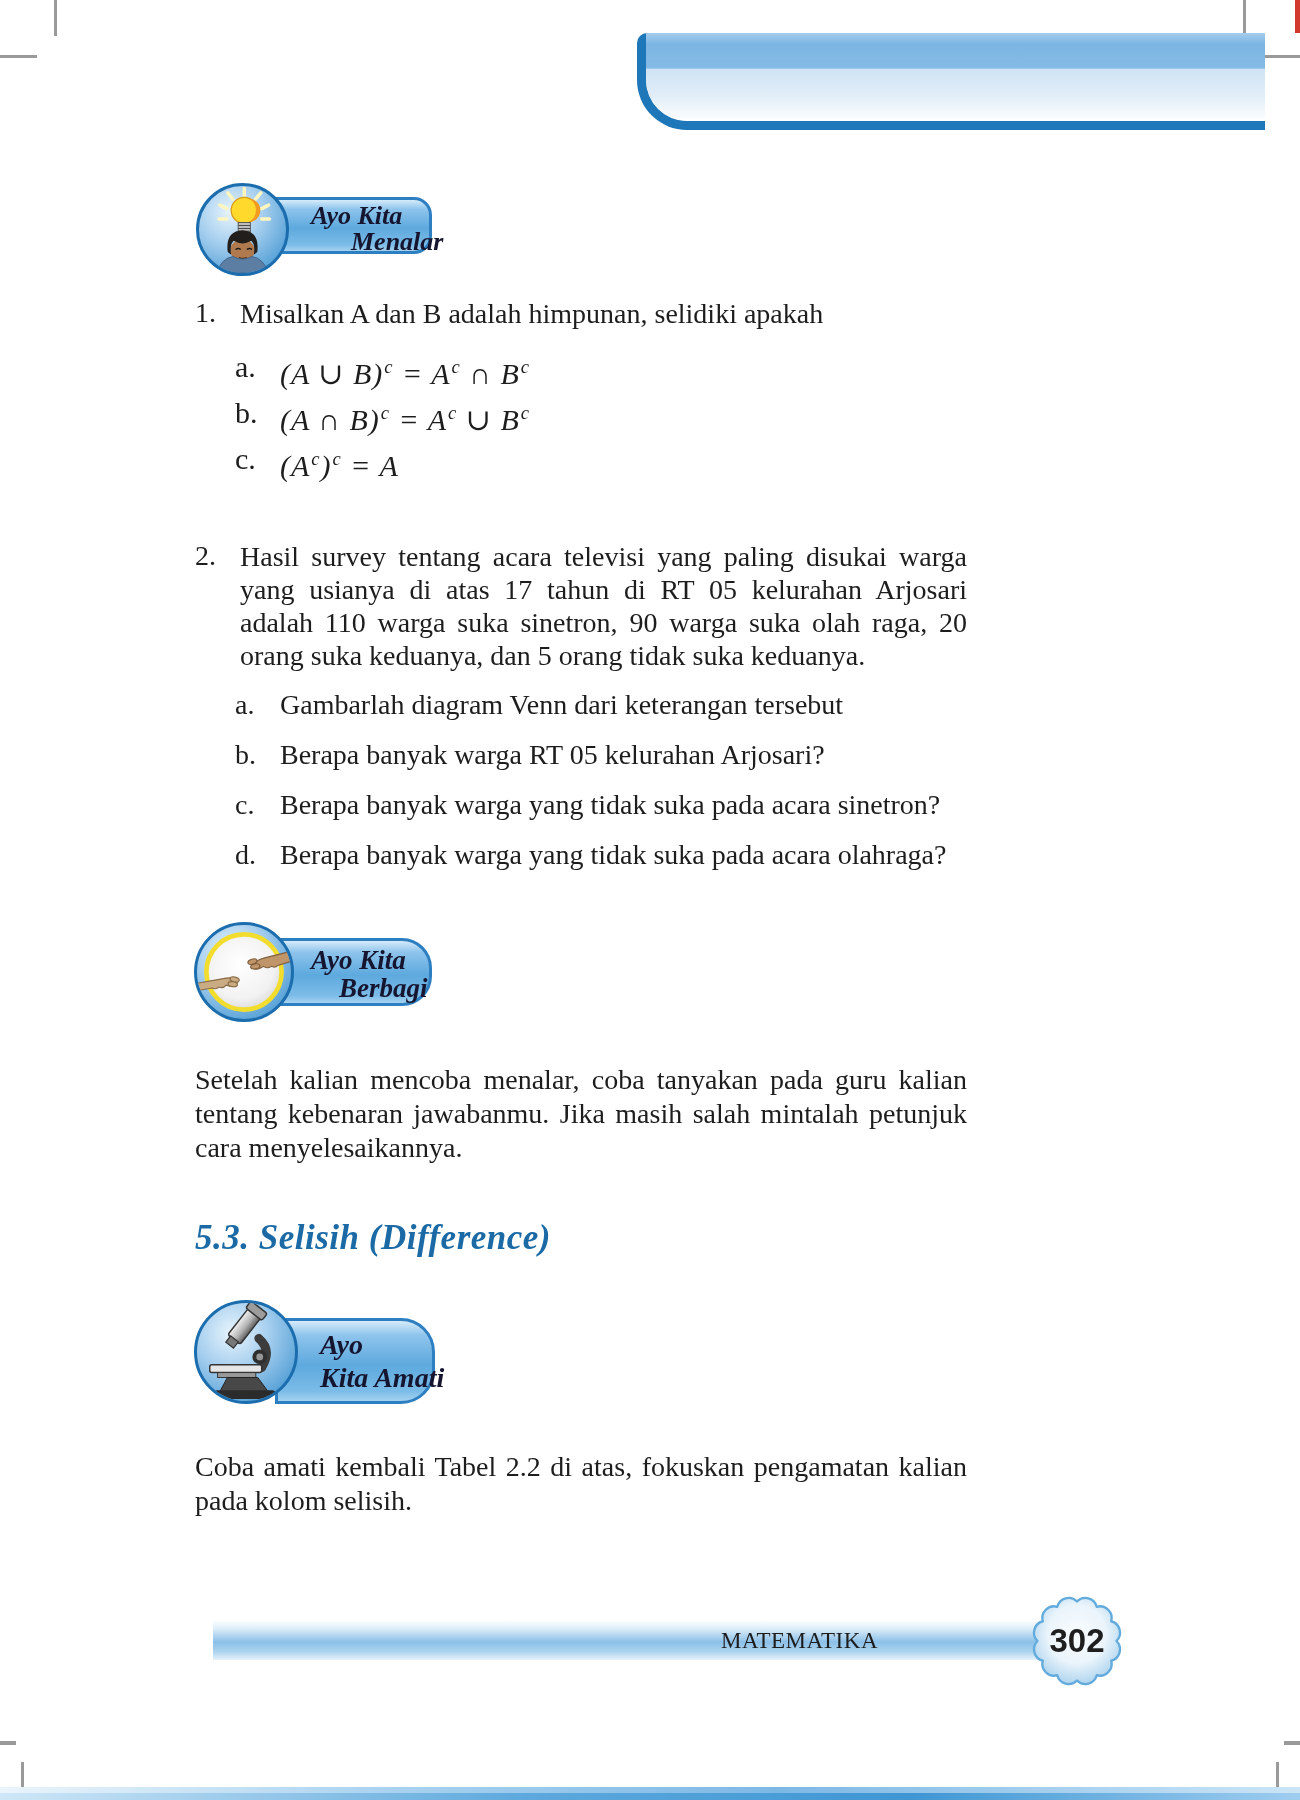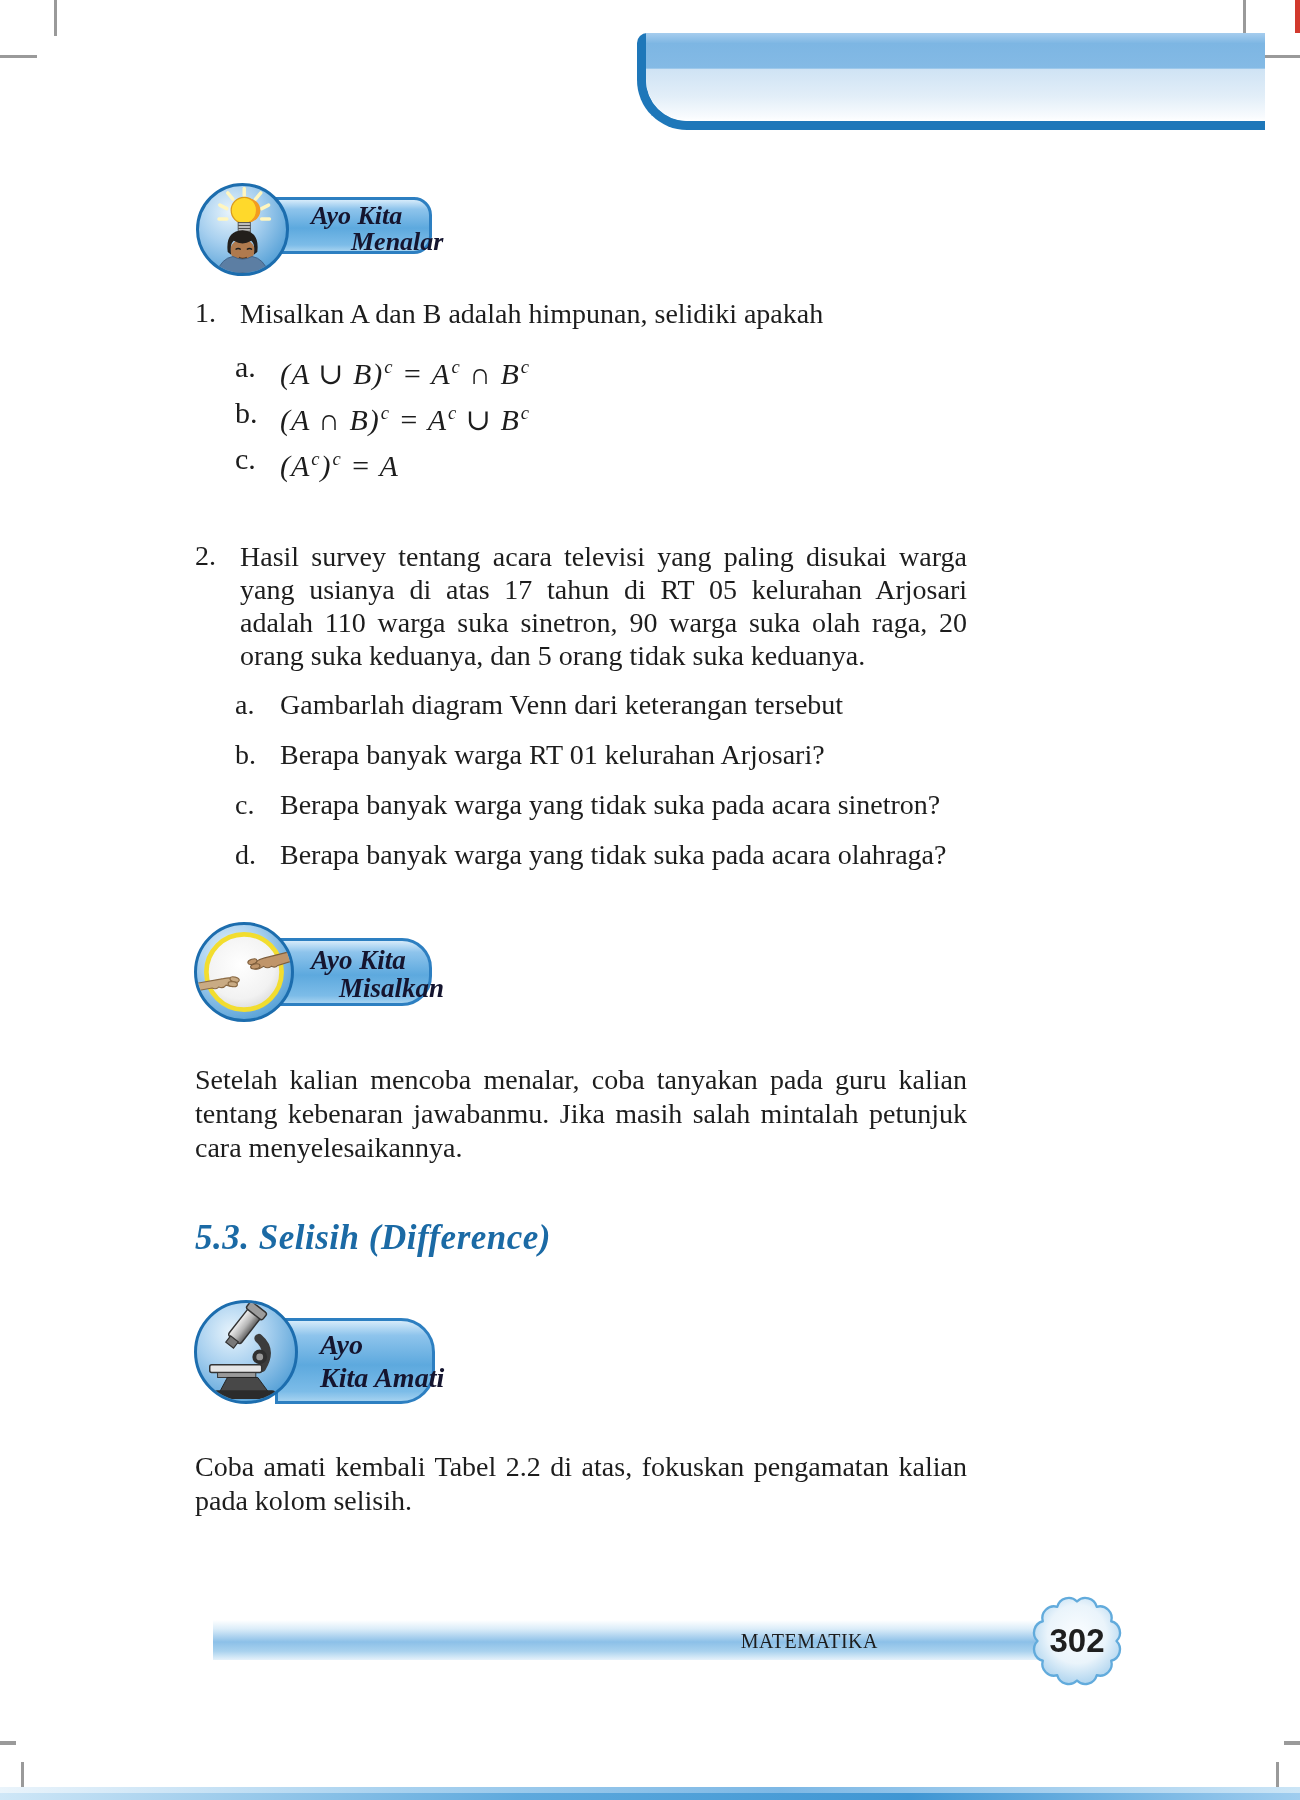--- a/index.html
+++ b/index.html
@@ -70,21 +70,21 @@
   .para-sharing{top:1063px;}
   .para-observe{top:1450px;}
 
   .section-heading{position:absolute;left:195px;top:1218px;font-size:35px;font-weight:bold;
           font-style:italic;color:#1b6aa5;letter-spacing:0.5px;}
 
   
   .footer-bar{position:absolute;left:213px;top:1620px;width:835px;height:40px;
           background:linear-gradient(180deg,#ffffff 0%,#dcedf9 22%,#8cc0e8 55%,#a9d2ee 78%,#e6f2fb 100%);}
   .footer-title{position:absolute;right:170px;top:0;height:40px;line-height:42px;
-          font-size:20px;letter-spacing:0.5px;color:#1d1d1d;}
+          font-size:23px;letter-spacing:0.5px;color:#1d1d1d;}
   .seal{position:absolute;left:1030px;top:1594px;width:94px;height:94px;}
   .seal svg{position:absolute;inset:0;}
   .seal .num{position:absolute;inset:0;display:flex;align-items:center;justify-content:center;
           font-family:"Liberation Sans","DejaVu Sans",sans-serif;font-weight:bold;
           font-size:33px;color:#1f1f1f;}
 
   
   .strip-top{position:absolute;left:0;top:1787px;width:1300px;height:6px;
           background:linear-gradient(90deg,#eaf4fb 0%,#a9d2ef 30%,#7db8e5 60%,#cbe5f6 100%);}
   .strip-bottom{position:absolute;left:0;top:1793px;width:1300px;height:7px;
@@ -165,35 +165,35 @@
       <span class="marker">2.</span>
       <div class="just">Hasil survey tentang acara televisi yang paling disukai warga yang usianya di atas 17 tahun di RT 05 kelurahan Arjosari adalah  110 warga suka sinetron, 90 warga suka olah raga, 20 orang suka keduanya, dan 5 orang tidak suka keduanya.</div>
     </div>
 
     <div class="sub-item">
       <span class="marker">a.</span>
       <span>Gambarlah diagram Venn dari keterangan tersebut</span>
     </div>
     <div class="sub-item">
       <span class="marker">b.</span>
-      <span>Berapa banyak warga RT 01 kelurahan Arjosari?</span>
+      <span>Berapa banyak warga RT 05 kelurahan Arjosari?</span>
     </div>
     <div class="sub-item">
       <span class="marker">c.</span>
       <span>Berapa banyak warga yang tidak suka pada acara sinetron?</span>
     </div>
     <div class="sub-item">
       <span class="marker">d.</span>
       <span>Berapa banyak warga yang tidak suka pada acara olahraga?</span>
     </div>
   </div>
 
   <div class="badge-pill pill-berbagi">
     <div class="l1">Ayo Kita</div>
-    <div class="l2">Misalkan</div>
+    <div class="l2">Berbagi</div>
   </div>
   <div class="badge-circle circle-berbagi">
     <svg viewBox="0 0 100 100">
       <defs>
         <radialGradient id="whiteGrad" cx="45%" cy="40%" r="65%">
           <stop offset="0%" stop-color="#ffffff"></stop>
           <stop offset="70%" stop-color="#f2f2f2"></stop>
           <stop offset="100%" stop-color="#d8d8d8"></stop>
         </radialGradient>
       </defs>

